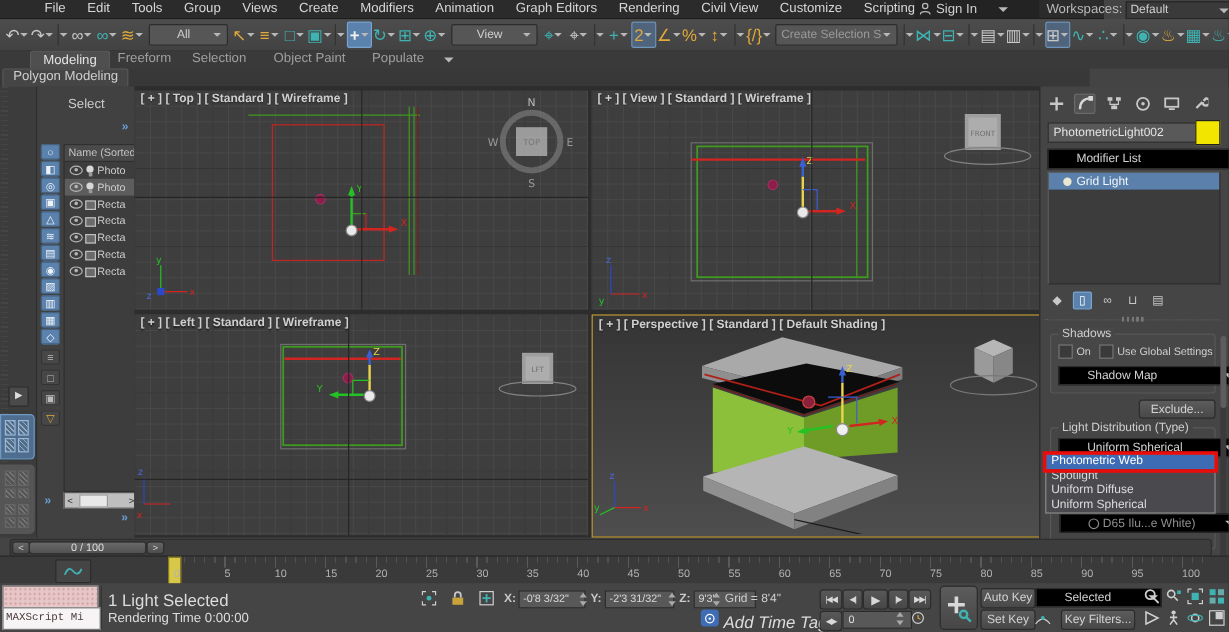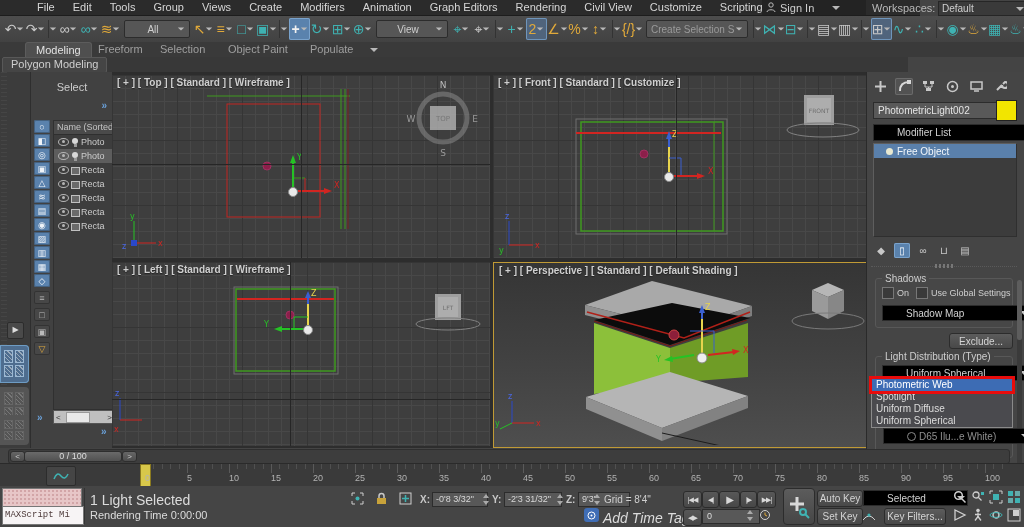--- a/index.html
+++ b/index.html
@@ -650,21 +650,21 @@
             <text x="18" y="144" fill="#25c225" font-size="8">y</text>
           <line x1="22" y1="168" x2="44" y2="168" stroke="#d22521"></line>
             <text x="46" y="171" fill="#d22521" font-size="8">x</text>
           <rect x="19" y="165" width="6" height="6" fill="#2a48c8"></rect>
             <text x="10" y="174" fill="#4a68e8" font-size="8">z</text>
         </g>
       </svg>
     </div>
 
     <div class="vp gridded" style="left:381px;top:3px;width:373px;height:183px">
-      <span class="vp-label">[ + ] [ Front ] [ Standard ] [ Customize ]</span>
+      <span class="vp-label">[ + ] [ View ] [ Standard ] [ Wireframe ]</span>
       <div class="axline" style="left:183px;top:0;width:1px;height:183px"></div>
       <svg width="373" height="183" style="position:absolute;left:0;top:0">
         <rect x="83" y="44" width="151" height="115" fill="none" stroke="#6e6e6e"></rect>
         <rect x="88" y="47" width="142" height="109" fill="none" stroke="#3f9a1f" stroke-width="1.5"></rect>
         <line x1="221" y1="47" x2="221" y2="156" stroke="#3f9a1f"></line>
         <line x1="83" y1="58" x2="228" y2="58" stroke="#d22521" stroke-width="2"></line>
         <circle cx="151" cy="79" r="4" fill="#8c1f4a" stroke="#a03060"></circle>
         <line x1="176" y1="99" x2="176" y2="72" stroke="#e8d44d" stroke-width="2"></line>
         <line x1="176" y1="72" x2="176" y2="62" stroke="#3a5fd0" stroke-width="2"></line>
         <polygon points="176,56 173,64 179,64" fill="#3a5fd0"></polygon>
@@ -812,21 +812,21 @@
     </div>
     <div class="namefield">PhotometricLight002</div>
     <div class="swatch"></div>
     <div class="dd mod-dd">
       <span>Modifier List</span>
         <span class="caret"></span>
     </div>
     <div class="stack">
       <div class="stack-row">
         <span class="bulb"></span>
-        <span class="lbl">Free Object</span>
+        <span class="lbl">Grid Light</span>
       </div>
     </div>
     <div class="stack-tools">
 
     <span class="stk">
           <span>◆</span>
         </span>
         <span class="stk active">
           <span>▯</span>
         </span>

